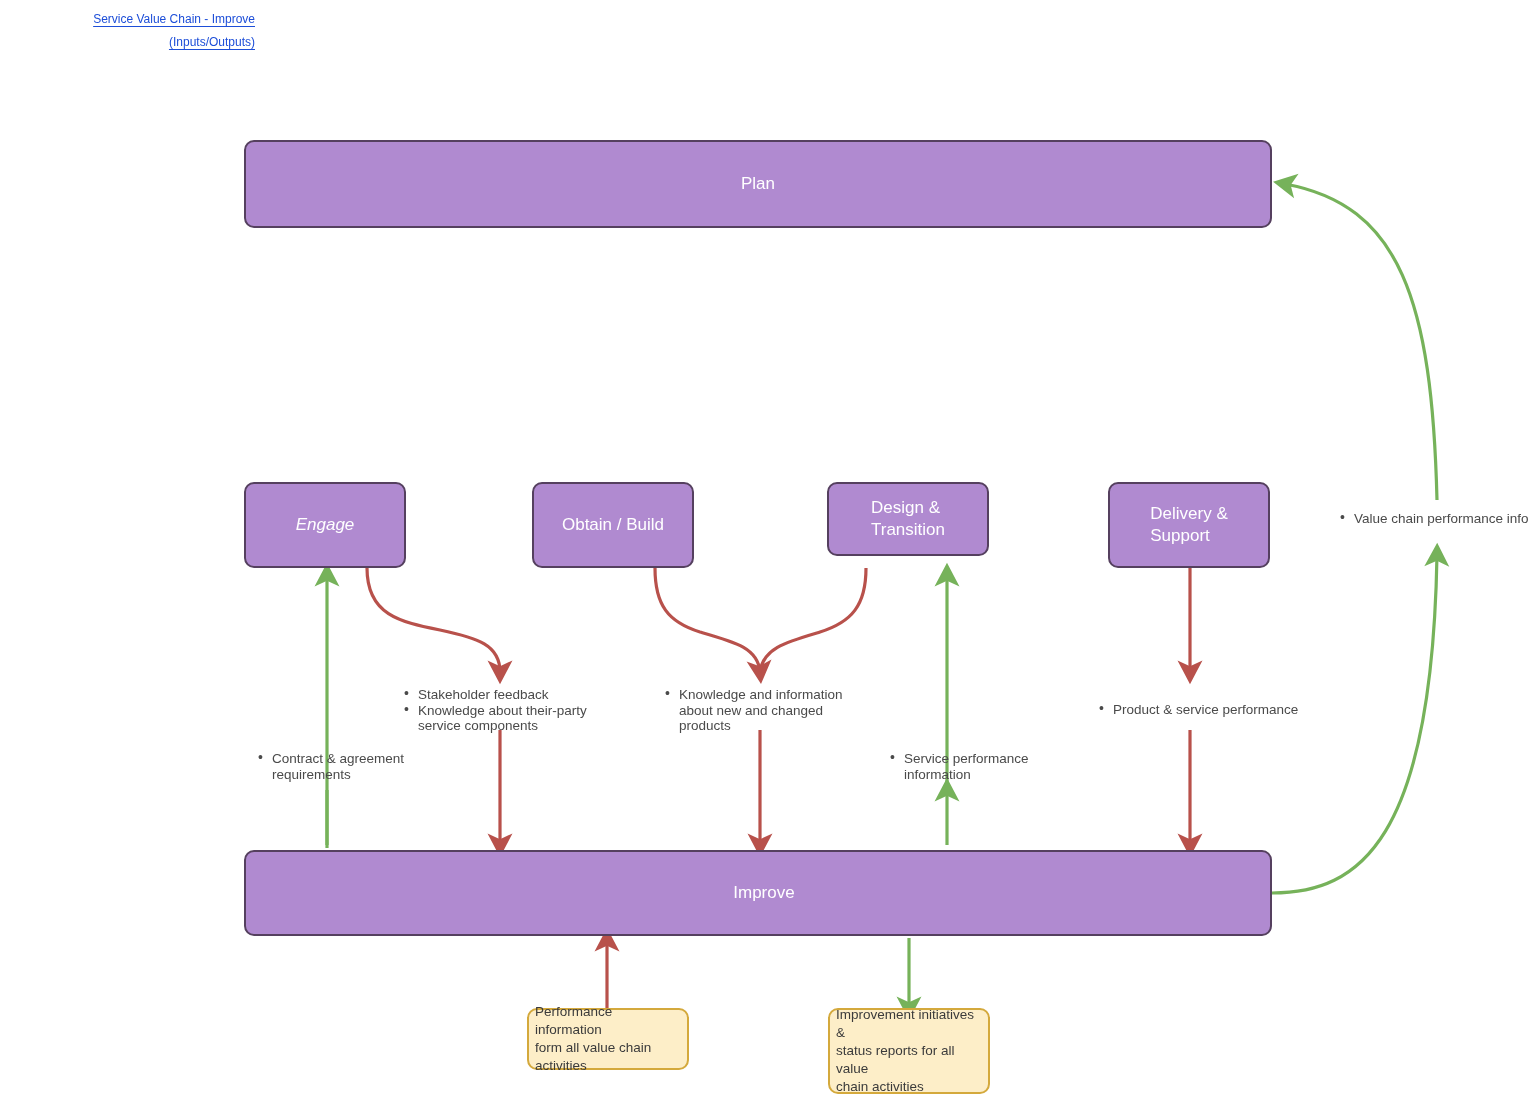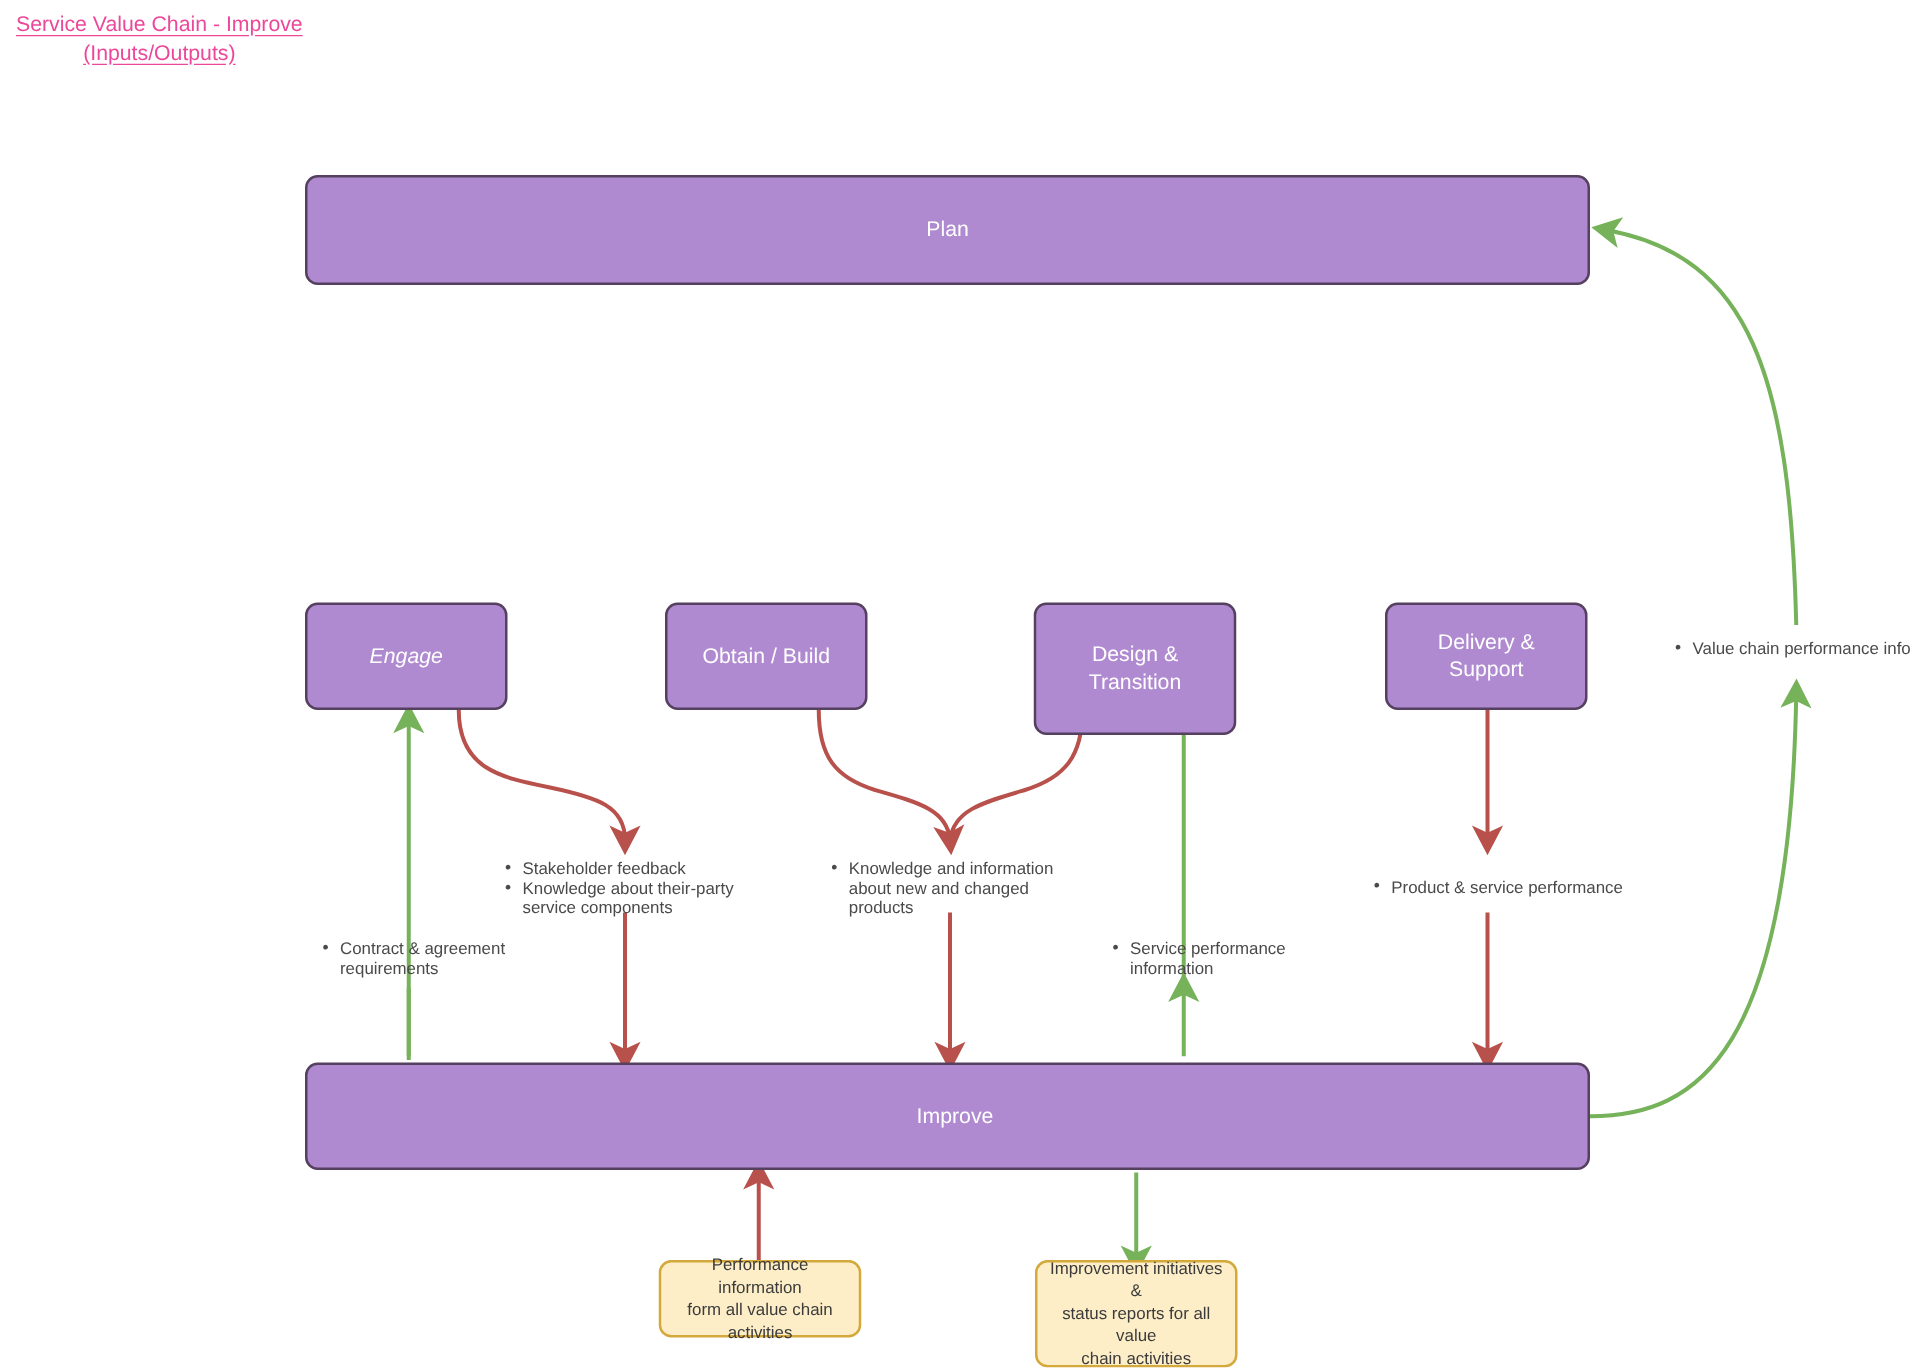--- a/index.html
+++ b/index.html
@@ -19,36 +19,36 @@
     position: absolute;
     left: 0; top: 0;
     width: 1536px;
     height: 1094px;
   }
   .title {
     position: absolute;
     left: 0px;
     top: 8px;
     width: 255px;
-    text-align: center;
-    font-size: 17px;
+    text-align: right;
+    font-size: 12px;
     line-height: 23px;
-    color: #ec4899;
+    color: #1d4ed8;
     text-decoration: underline;
     text-underline-offset: 3px;
     white-space: pre-line;
   }
   .node {
     position: absolute;
     box-sizing: border-box;
     border-radius: 10px;
     display: flex;
     align-items: center;
     justify-content: center;
-    text-align: center;
+    text-align: left;
   }
   .node.purple {
     background: #b08ad0;
     border: 2.5px solid #55405f;
     color: #ffffff;
     font-size: 17px;
     line-height: 22px;
   }
   .node.yellow {
     background: #fdeec8;
@@ -164,21 +164,21 @@
 </div>
 
 <div class="node purple" style="left:244px; top:482px; width:162px; height:86px;font-style:italic;">
   <span class="label">Engage</span>
 </div>
 
 <div class="node purple" style="left:532px; top:482px; width:162px; height:86px;">
   <span class="label">Obtain / Build</span>
 </div>
 
-<div class="node purple" style="left:827px; top:482px; width:162px; height:106px;">
+<div class="node purple" style="left:827px; top:482px; width:162px; height:74px;">
   <span class="label">Design &amp;
 Transition</span>
 </div>
 
 <div class="node purple" style="left:1108px; top:482px; width:162px; height:86px;">
   <span class="label">Delivery &amp;
 Support</span>
 </div>
 
 <div class="node purple" style="left:244px; top:850px; width:1028px; height:86px;padding-left:12px;">

